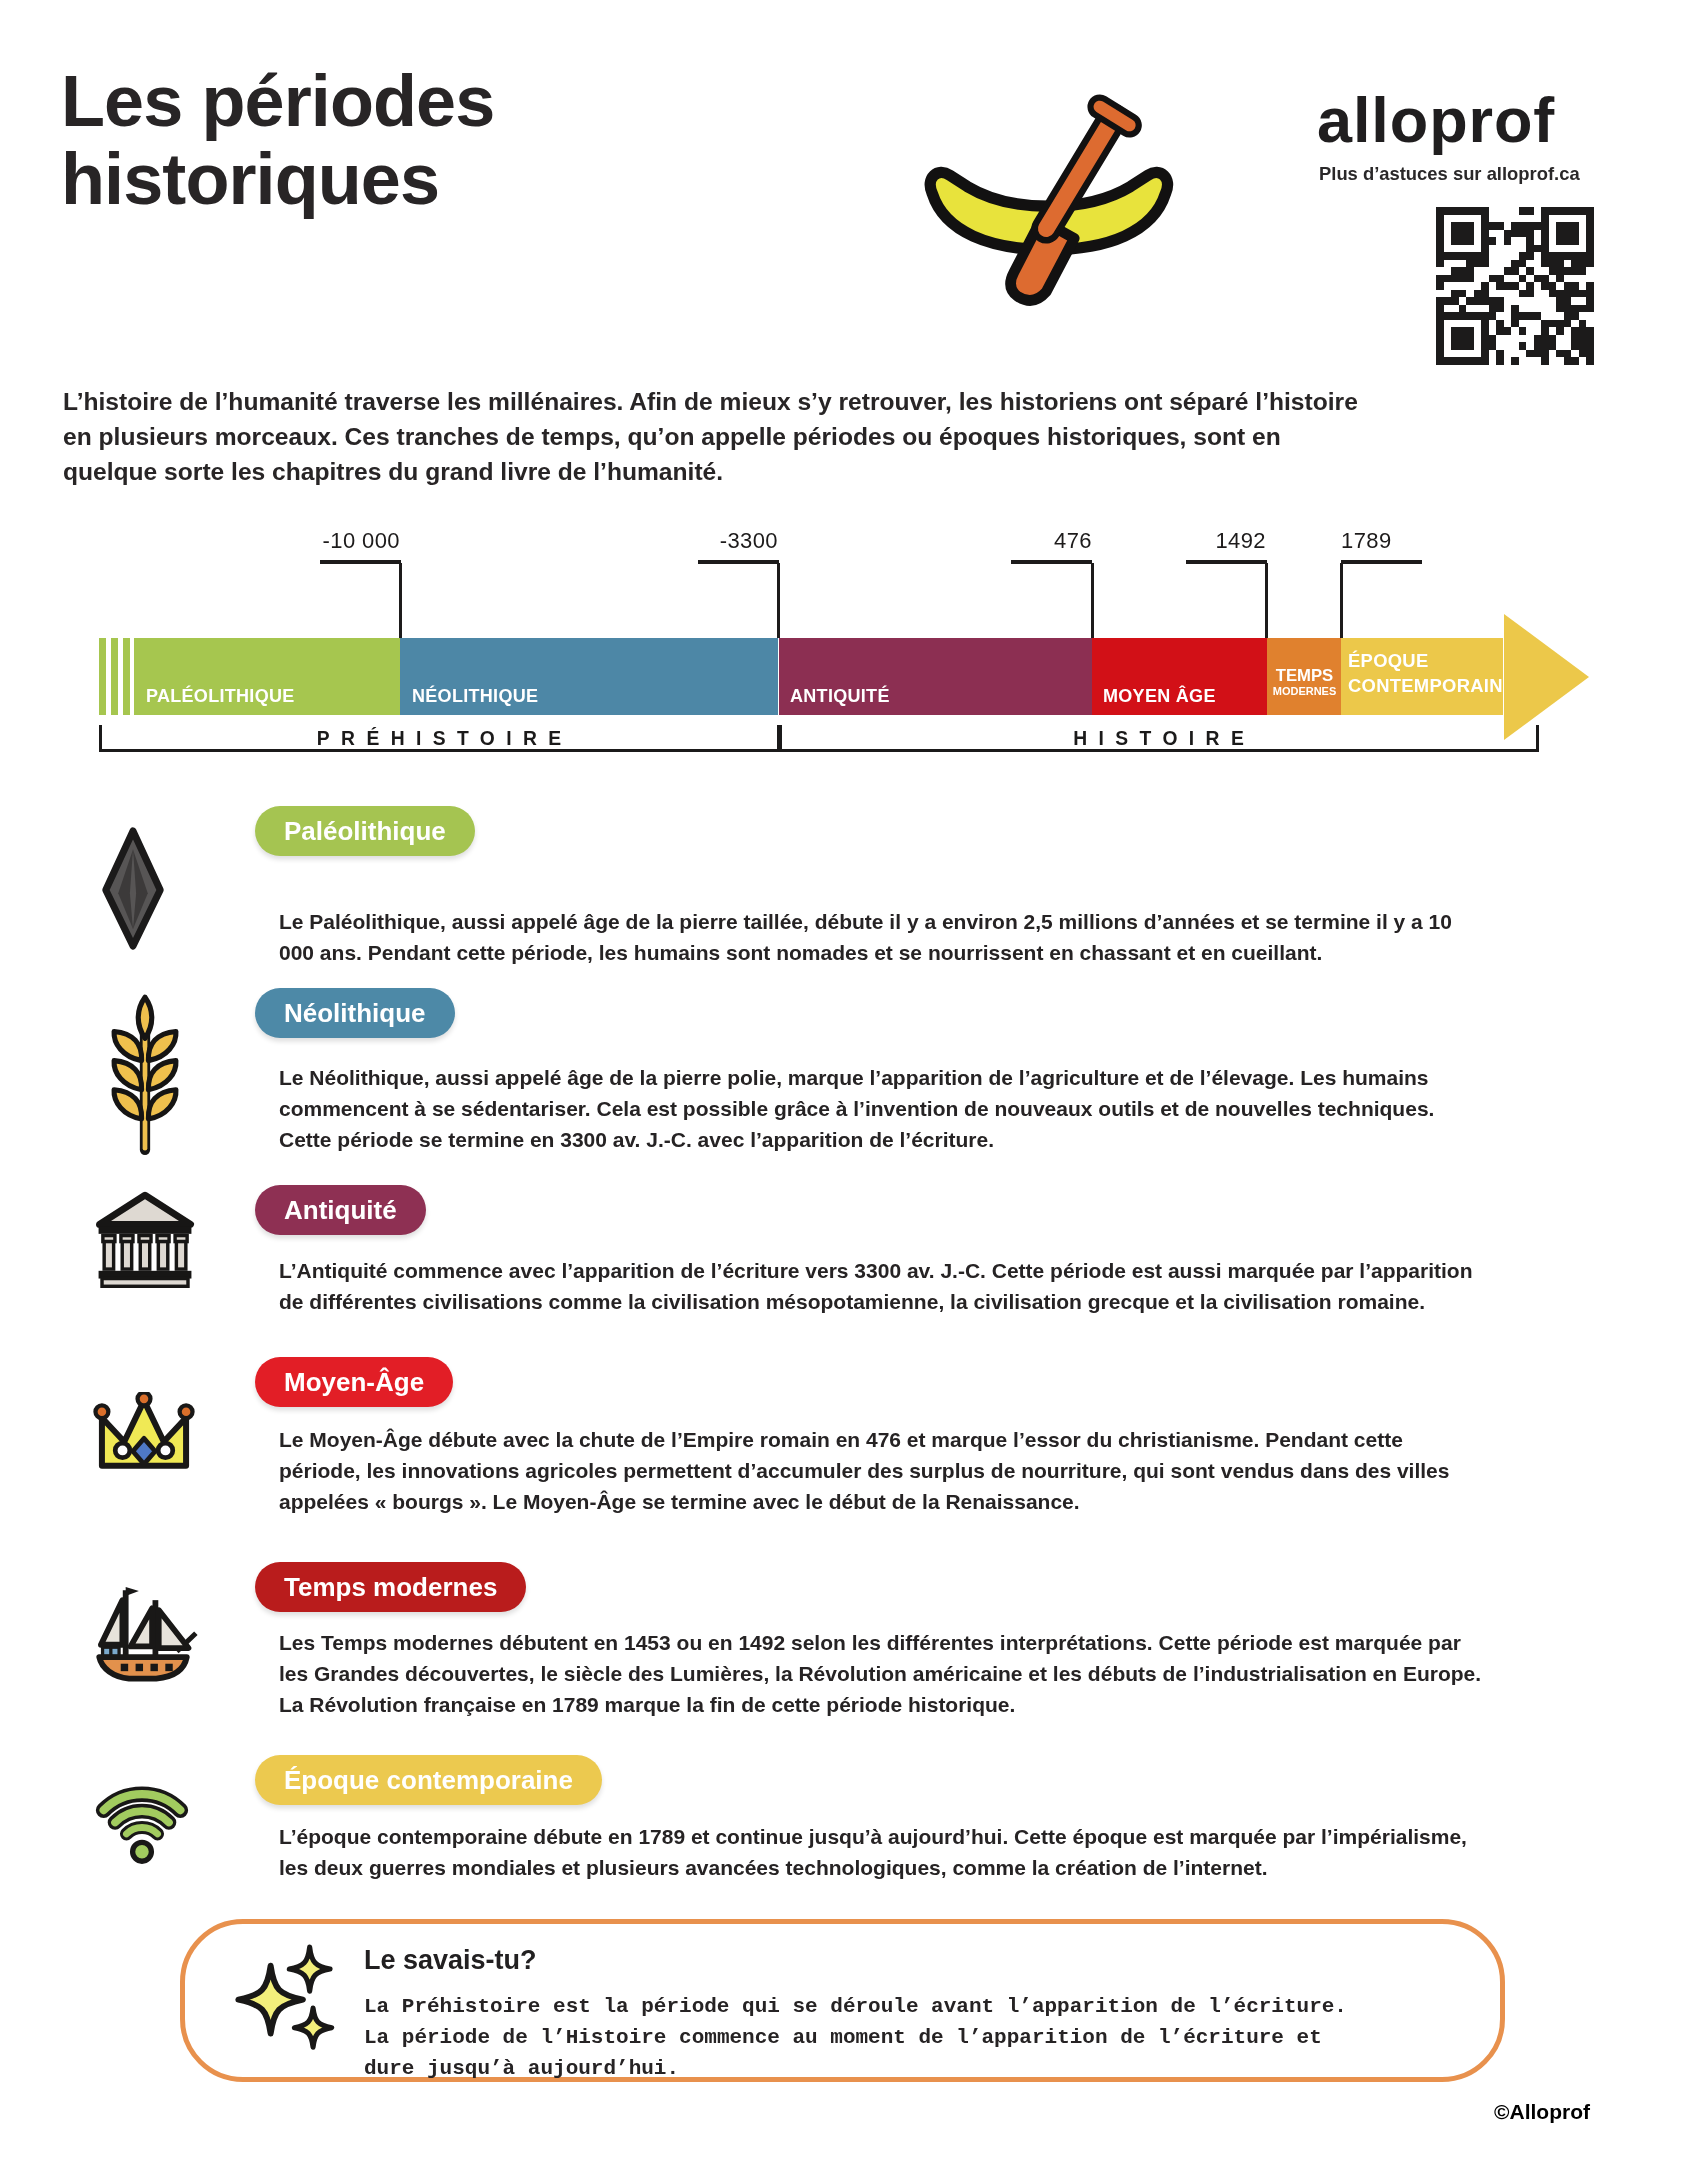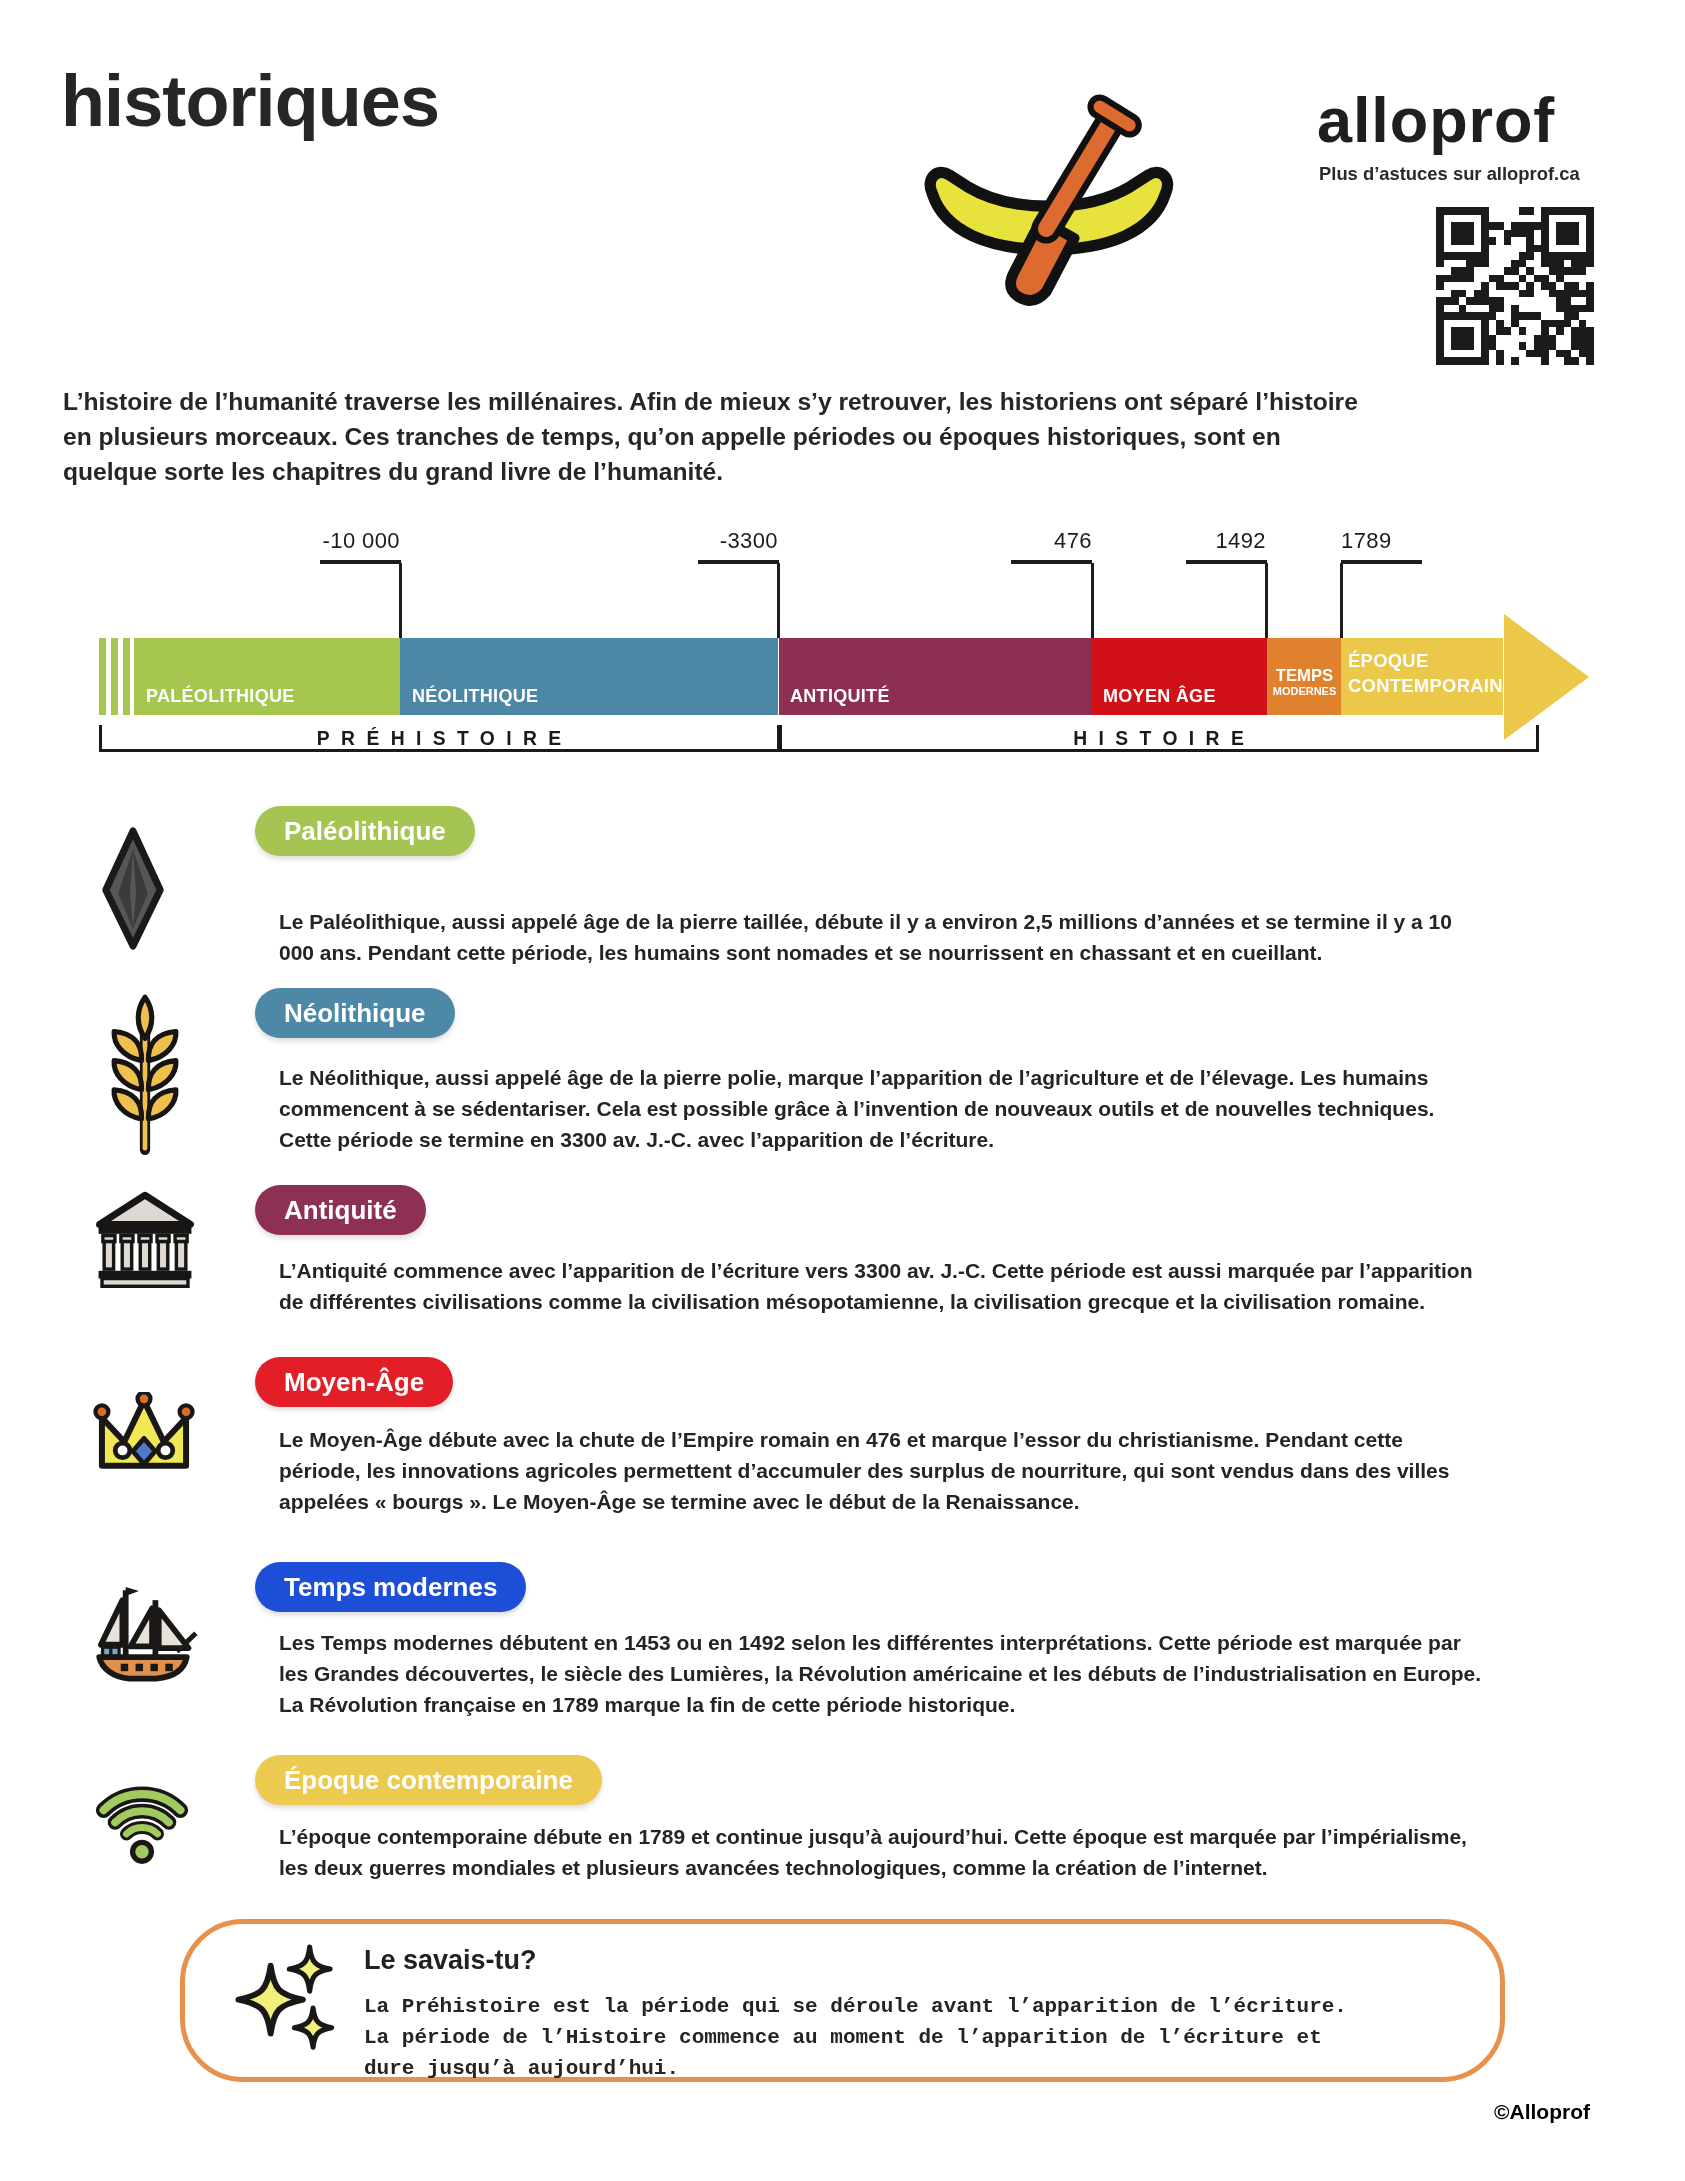--- a/index.html
+++ b/index.html
@@ -51,20 +51,21 @@
   .savais-title{position:absolute;left:364px;top:1945px;font-size:27px;font-weight:bold;color:#222021;}
   .savais-text{position:absolute;left:364px;top:1991px;width:1018px;font-size:21px;
                font-weight:600;line-height:31px;color:#262324;font-family:Liberation Mono, monospace;}
   .savais-text b{font-weight:bold;}
   .copyright{position:absolute;right:95px;top:2100px;font-size:21px;font-weight:600;color:#000000;}
 </style>
 </head>
 <body>
 
 <div class="title">
+  <div>Les périodes</div>
   <div>historiques</div>
 </div>
 
 <svg class="abs" style="left:913px;top:81px" width="263" height="255" viewBox="0 0 300 290">
   <path d="M22,128 C14,110 28,98 42,107 L62,120 C112,150 198,150 248,120 L268,107 C282,98 296,110 288,128 C274,172 222,192 155,192 C88,192 36,172 22,128 Z" fill="#e8e33c" stroke="#121111" stroke-width="13" stroke-linejoin="round"></path>
   <path d="M146,158 L184,179 L152,240 Q137,257 119,245 Q106,235 115,218 Z" fill="#dd6b30" stroke="#121111" stroke-width="12" stroke-linejoin="round"></path>
   <path d="M228,42 L152,168" stroke="#121111" stroke-width="34" stroke-linecap="round"></path>
   <path d="M228,42 L152,168" stroke="#dd6b30" stroke-width="19" stroke-linecap="round"></path>
   <path d="M213,29 L247,50" stroke="#121111" stroke-width="28" stroke-linecap="round"></path>
   <path d="M213,29 L247,50" stroke="#dd6b30" stroke-width="14" stroke-linecap="round"></path>
@@ -355,21 +356,21 @@
 
 <div class="badge" style="top: 988px; background: rgb(77, 137, 167);"><span>Néolithique</span></div>
 <div class="body-text" style="top:1062px">Le Néolithique, aussi appelé âge de la pierre polie, marque l’apparition de l’agriculture et de l’élevage. Les humains commencent à se sédentariser. Cela est possible grâce à l’invention de nouveaux outils et de nouvelles techniques. Cette période se termine en 3300 av. J.-C. avec l’apparition de l’écriture.</div>
 
 <div class="badge" style="top: 1185px; background: rgb(142, 48, 83);"><span>Antiquité</span></div>
 <div class="body-text" style="top:1255px">L’Antiquité commence avec l’apparition de l’écriture vers 3300 av. J.-C. Cette période est aussi marquée par l’apparition de différentes civilisations comme la civilisation mésopotamienne, la civilisation grecque et la civilisation romaine.</div>
 
 <div class="badge" style="top: 1357px; background: rgb(226, 30, 38);"><span>Moyen-Âge</span></div>
 <div class="body-text" style="top:1424px">Le Moyen-Âge débute avec la chute de l’Empire romain en 476 et marque l’essor du christianisme. Pendant cette période, les innovations agricoles permettent d’accumuler des surplus de nourriture, qui sont vendus dans des villes appelées « bourgs ». Le Moyen-Âge se termine avec le début de la Renaissance.</div>
 
-<div class="badge" style="top: 1562px; background: #1d4ed8;"><span>Temps modernes</span></div>
+<div class="badge" style="top: 1562px; background: #b91c1c;"><span>Temps modernes</span></div>
 <div class="body-text" style="top:1627px">Les Temps modernes débutent en 1453 ou en 1492 selon les différentes interprétations. Cette période est marquée par les Grandes découvertes, le siècle des Lumières, la Révolution américaine et les débuts de l’industrialisation en Europe. La Révolution française en 1789 marque la fin de cette période historique.</div>
 
 <div class="badge" style="top: 1755px; background: rgb(236, 201, 79);"><span>Époque contemporaine</span></div>
 <div class="body-text" style="top:1821px">L’époque contemporaine débute en 1789 et continue jusqu’à aujourd’hui. Cette époque est marquée par l’impérialisme, les deux guerres mondiales et plusieurs avancées technologiques, comme la création de l’internet.</div>
 
 <div class="savais-box"></div>
 <svg class="abs" style="left:235px;top:1940px" width="112" height="121" viewBox="0 0 132 142">
   <path d="M88,8 C90,26 95,31 112,34 C95,37 90,42 88,60 C86,42 81,37 64,34 C81,31 86,26 88,8 Z" fill="#f3ef7b" stroke="#191817" stroke-width="6" stroke-linejoin="round"></path>
   <path d="M42,30 C46,58 52,64 80,70 C52,76 46,82 42,110 C38,82 32,76 4,70 C32,64 38,58 42,30 Z" fill="#f3ef7b" stroke="#191817" stroke-width="7" stroke-linejoin="round"></path>
   <path d="M92,80 C94,96 98,100 114,103 C98,106 94,110 92,126 C90,110 86,106 70,103 C86,100 90,96 92,80 Z" fill="#f3ef7b" stroke="#191817" stroke-width="6" stroke-linejoin="round"></path>

